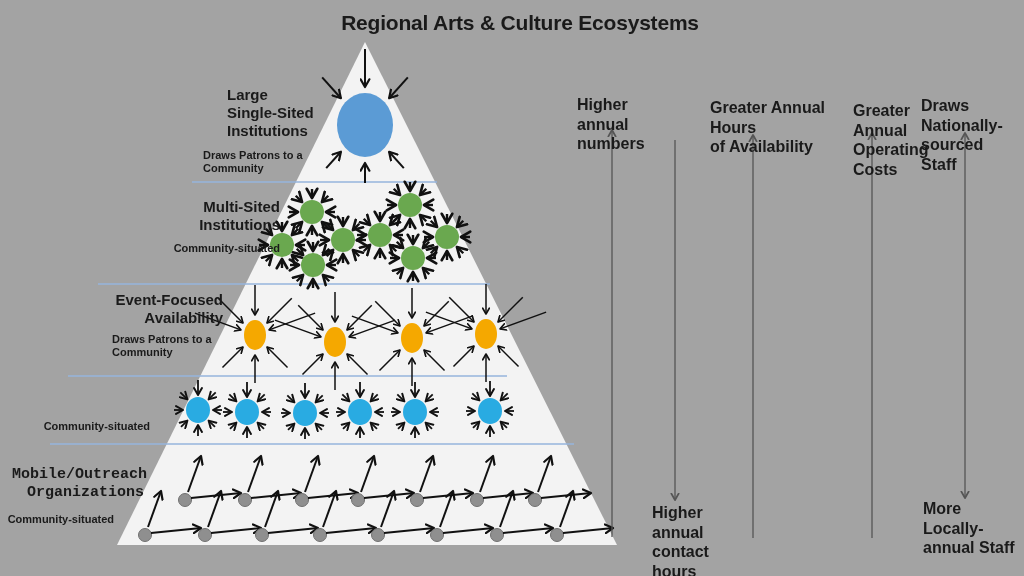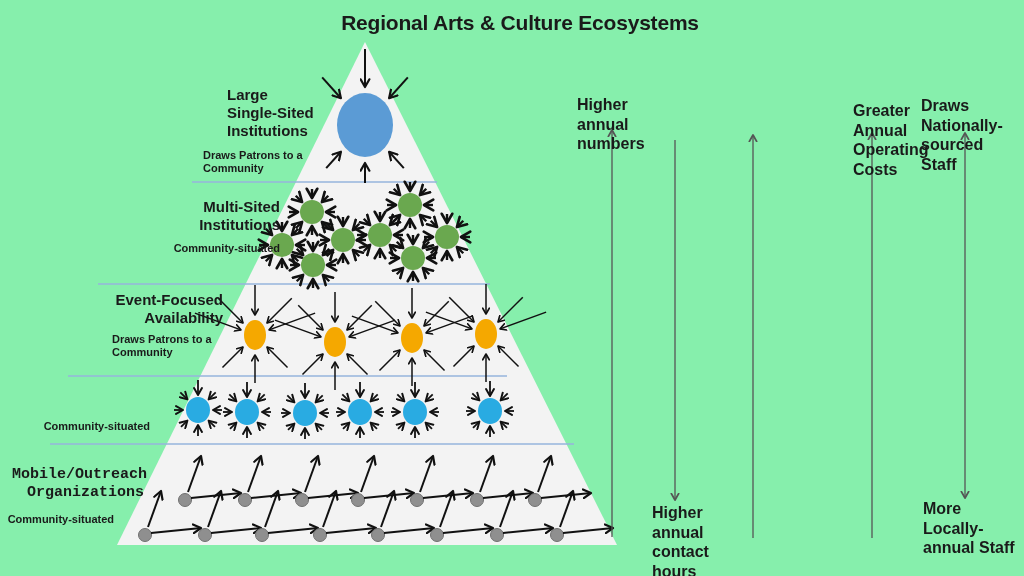--- a/index.html
+++ b/index.html
@@ -1,17 +1,17 @@
 <!DOCTYPE html>
 <html><head>
 <meta charset="utf-8">
 <style>
   html,body{margin:0;padding:0;background:#ffffff;}
   #stage{
-    position:relative;width:1024px;height:576px;overflow:hidden;background:#86efac;
+    position:relative;width:1024px;height:576px;overflow:hidden;background:#a3a3a3;
     font-family:"Liberation Sans","DejaVu Sans",sans-serif;color:#1a1a1a;
   }
   #scene{position:absolute;left:0;top:0;}
   .lbl{position:absolute;white-space:pre-line;font-weight:bold;line-height:1.18;}
   .title{font-size:21px;text-align:center;letter-spacing:-0.2px;}
   .tier-h{font-size:15px;line-height:1.2;}
   .tier-s{font-size:11px;line-height:1.16;}
   .gauge-lbl{font-size:16px;line-height:1.22;}
   .al{text-align:left}.ac{text-align:right}.ar{text-align:right}
 </style>
@@ -273,20 +273,22 @@
 Community</div>
 
   <div class="lbl tier-s ar" style="left:8px;top:420px;width:142px;">Community-situated</div>
 
   <div class="lbl tier-h ac" style="left:12px;top:466px;width:132px;font-family:Liberation Mono, monospace;">Mobile/Outreach
 Organizations</div>
   <div class="lbl tier-s ac" style="left:2px;top:513px;width:112px;">Community-situated</div>
 
   <div class="lbl gauge-lbl al" style="left:577px;top:95px;width:92px;">Higher annual
 numbers</div>
+  <div class="lbl gauge-lbl al" style="left:710px;top:98px;width:118px;">Greater Annual Hours
+of Availability</div>
   <div class="lbl gauge-lbl al" style="left:806px;top:101px;width:98px;margin-left:47px;">Greater Annual
 Operating Costs</div>
   <div class="lbl gauge-lbl al" style="left:921px;top:96px;width:98px;">Draws Nationally-
 sourced Staff</div>
   <div class="lbl gauge-lbl al" style="left:652px;top:503px;width:92px;">Higher annual
 contact hours
 per patron</div>
   <div class="lbl gauge-lbl al" style="left:923px;top:499px;width:98px;">More Locally-
 annual Staff</div>
 </div>

